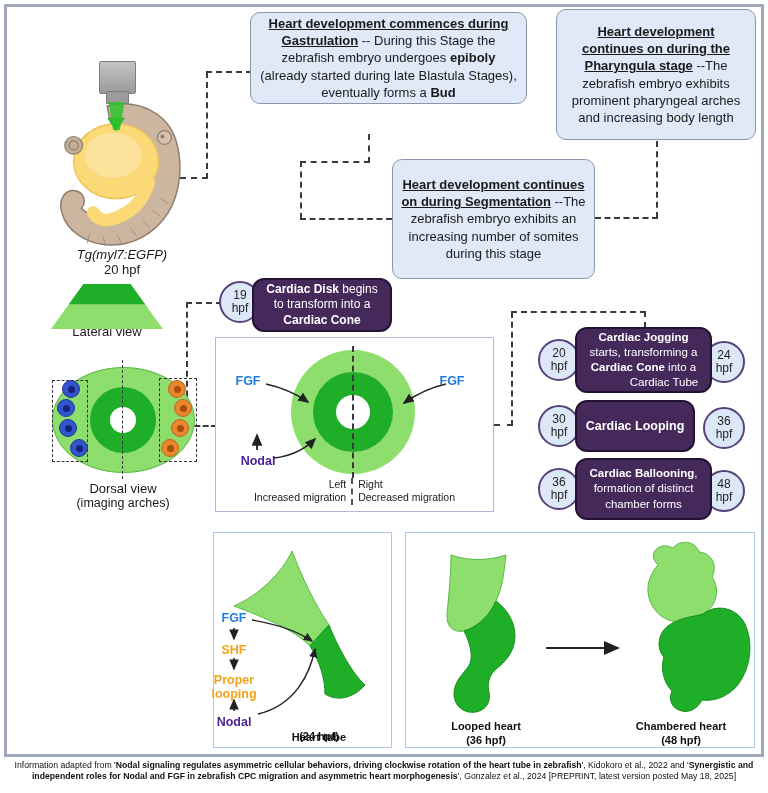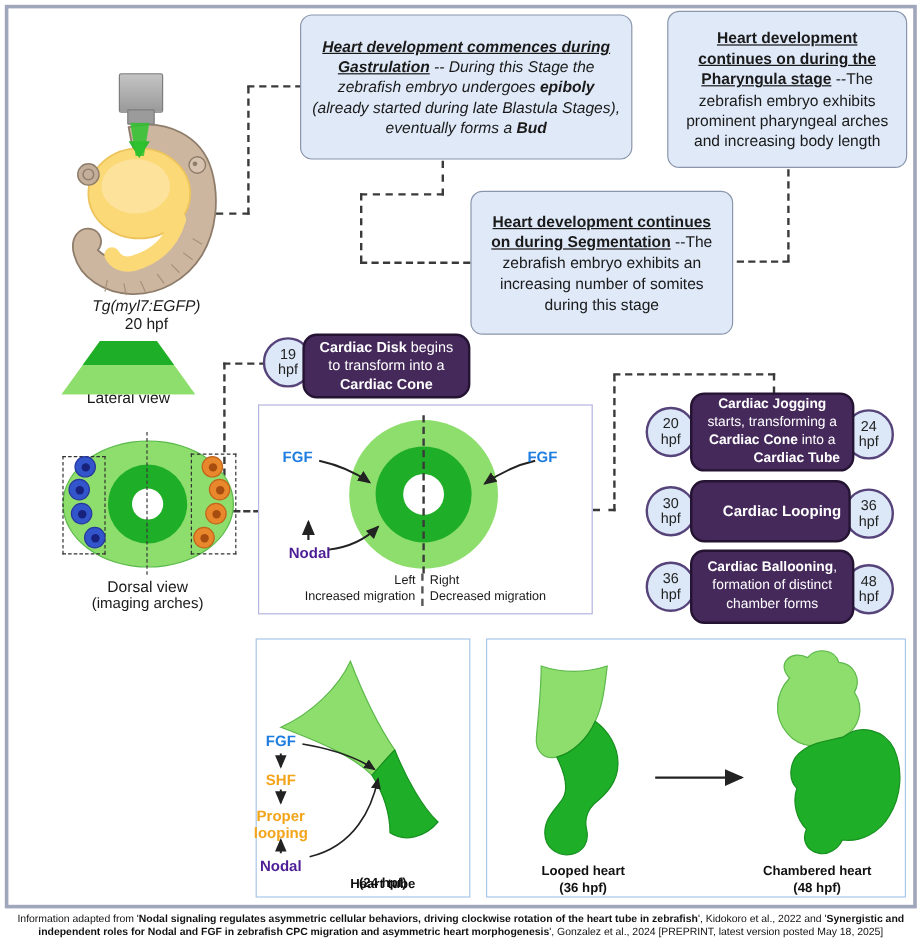--- a/index.html
+++ b/index.html
@@ -88,27 +88,27 @@
   <path d="M 108,84 C 102,104 88,116 70,121 C 62,123 55,120 52,114" stroke="#fbd977" stroke-width="13" fill="none" stroke-linecap="round"></path>
   <path d="M 66,18 L 84,18 L 75,32 Z" fill="#2db82d"></path>
   <circle cx="32" cy="46" r="9" fill="#c3ae99" stroke="#8f7d6b" stroke-width="1.2"></circle>
   <circle cx="32" cy="46" r="4.5" fill="none" stroke="#8f7d6b" stroke-width="1.2"></circle>
   <circle cx="124" cy="38" r="7" fill="#d6c2ae" stroke="#8f7d6b" stroke-width="1.2"></circle>
   <circle cx="122" cy="37" r="2" fill="#8f7d6b"></circle>
 </svg>
 <div class="abs viewlabel" style="left:42px;top:247px;width:160px;font-style:italic;">Tg(myl7:EGFP)</div>
 <div class="abs viewlabel" style="left:42px;top:262px;width:160px;">20 hpf</div>
 
-<div class="abs note" style="left:250px;top:12px;width:277px;height:121px;font-style:italic;">
+<div class="abs note" style="left:250px;top:12px;width:277px;height:92px;">
   <div><span style="font-weight: bold; text-decoration: underline;">Heart development commences during Gastrulation</span><span> -- During this Stage the zebrafish embryo undergoes </span><span style="font-weight: bold;">epiboly</span><span> (already started during late Blastula Stages), eventually forms a </span><span style="font-weight: bold;">Bud</span></div>
 </div>
 <div class="abs note" style="left:556px;top:9px;width:200px;height:131px;">
   <div><span style="font-weight: bold; text-decoration: underline;">Heart development continues on during the Pharyngula stage</span><span> --The zebrafish embryo exhibits prominent pharyngeal arches and increasing body length</span></div>
 </div>
-<div class="abs note" style="left:392px;top:159px;width:219px;height:120px;">
+<div class="abs note" style="left:392px;top:159px;width:203px;height:120px;">
   <div><span style="font-weight: bold; text-decoration: underline;">Heart development continues on during Segmentation</span><span> --The zebrafish embryo exhibits an increasing number of somites during this stage</span></div>
 </div>
 
 <div class="abs" style="left:51px;top:284px;width:112px;height:45px;z-index:1;">
   <div style="position:absolute;inset:0;background:#8ede6d;clip-path:polygon(29% 0,71% 0,100% 100%,0 100%);"></div>
   <div style="position:absolute;inset:0;background:#1fae27;clip-path:polygon(29% 0,71% 0,84% 45%,16% 45%);"></div>
 </div>
 <div class="abs viewlabel" style="left:31px;top:324px;width:152px;">Lateral view</div>
 
 <div class="abs" style="left:52px;top:367px;width:143px;height:106px;z-index:1;">
@@ -188,32 +188,32 @@
 
 <div class="abs hpf" style="left:538px;top:339px;">
   <div>20</div>
   <div>hpf</div>
 </div>
 <div class="abs hpf" style="left:703px;top:341px;">
   <div>24</div>
   <div>hpf</div>
 </div>
 <div class="abs pbox" style="left:575px;top:327px;width:137px;height:66px;font-size:11.5px;line-height:1.32;">
-  <div><span style="font-weight: bold;">Cardiac Jogging</span><span> starts, transforming a </span><span style="font-weight: bold;">Cardiac Cone</span><span> into a </span><span style="font-weight: bold; padding-left: 41px;">Cardiac Tube</span></div>
+  <div><span style="font-weight: bold;">Cardiac Jogging</span><span> starts, transforming a </span><span style="font-weight: bold;">Cardiac Cone</span><span> into a </span><span style="font-weight: normal; padding-left: 41px;">Cardiac Tube</span></div>
 </div>
 
 <div class="abs hpf" style="left:538px;top:405px;">
   <div>30</div>
   <div>hpf</div>
 </div>
 <div class="abs hpf" style="left:703px;top:407px;">
   <div>36</div>
   <div>hpf</div>
 </div>
-<div class="abs pbox" style="left:575px;top:400px;width:134px;height:52px;font-size:12.5px;justify-content:flex-end;">
+<div class="abs pbox" style="left:575px;top:400px;width:120px;height:52px;font-size:12.5px;">
   <div><span style="font-weight: bold;">Cardiac Looping</span></div>
 </div>
 
 <div class="abs hpf" style="left:538px;top:468px;">
   <div>36</div>
   <div>hpf</div>
 </div>
 <div class="abs hpf" style="left:703px;top:470px;">
   <div>48</div>
   <div>hpf</div>

